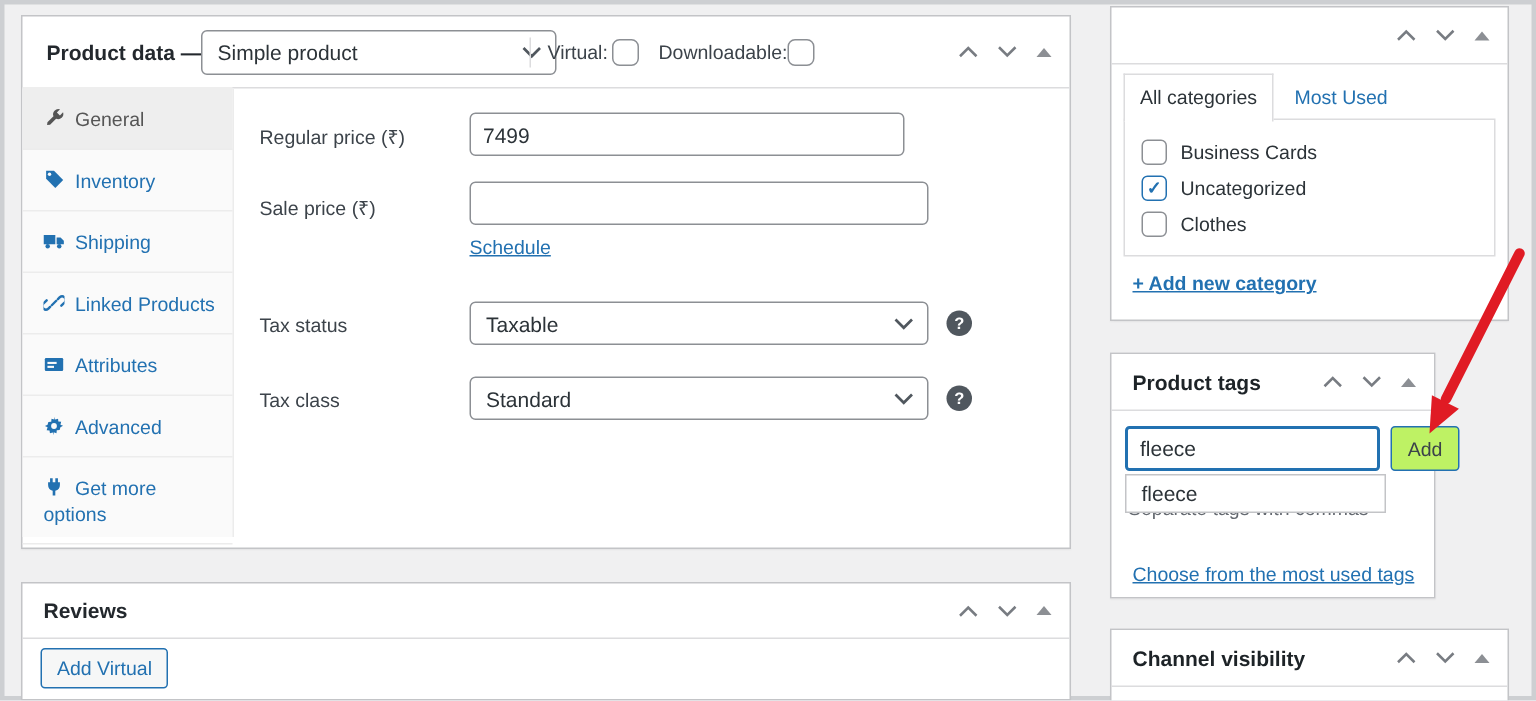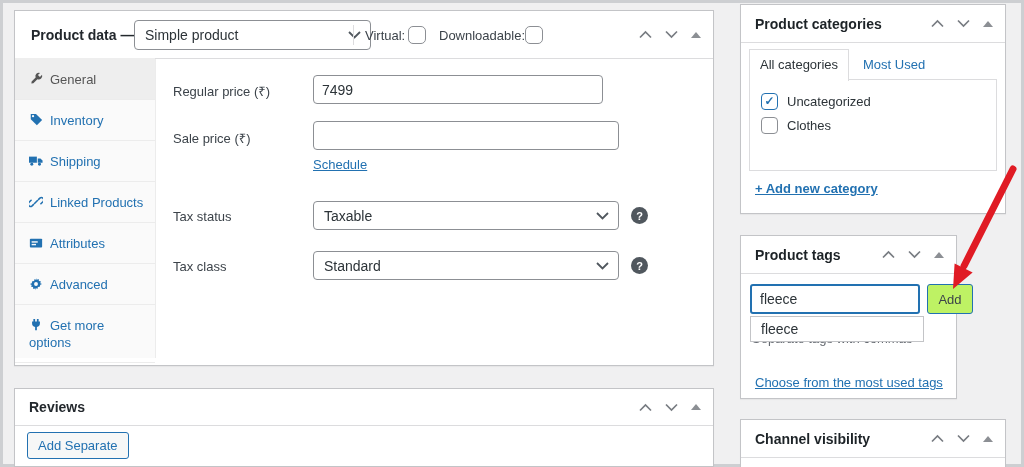--- a/index.html
+++ b/index.html
@@ -173,39 +173,42 @@
       <div class="head-icons">
         <svg class="chev" width="13" height="9" viewBox="0 0 13 9">
             <path d="M1 7.5L6.5 2 12 7.5" fill="none" stroke="#787c82" stroke-width="1.7"></path>
           </svg>
         <svg class="chev" width="13" height="9" viewBox="0 0 13 9">
             <path d="M1 1.5L6.5 7 12 1.5" fill="none" stroke="#787c82" stroke-width="1.7"></path>
           </svg>
         <span class="toggle-tri"></span>
       </div>
     </div>
-    <button class="btn-blue" style="left:12px;top:43px;height:27px">Add Separate</button>
+    <button class="btn-blue" style="left:12px;top:43px;height:27px">Add Virtual</button>
   </div>
 
   <div class="panel" id="cats">
     <div class="panel-head rhead">
-      <span class="panel-title">Product categories</span>
       <div class="head-icons">
         <svg class="chev" width="13" height="9" viewBox="0 0 13 9">
             <path d="M1 7.5L6.5 2 12 7.5" fill="none" stroke="#787c82" stroke-width="1.7"></path>
           </svg>
         <svg class="chev" width="13" height="9" viewBox="0 0 13 9">
             <path d="M1 1.5L6.5 7 12 1.5" fill="none" stroke="#787c82" stroke-width="1.7"></path>
           </svg>
         <span class="toggle-tri"></span>
       </div>
     </div>
     <span class="cat-tab">All categories</span>
     <span class="cat-mostused">Most Used</span>
     <div class="cat-box">
+      <label class="cat-item">
+          <span class="cb"></span>
+          <span>Business Cards</span>
+        </label>
       <label class="cat-item">
           <span class="cb checked"></span>
           <span>Uncategorized</span>
         </label>
       <label class="cat-item">
           <span class="cb"></span>
           <span>Clothes</span>
         </label>
     </div>
     <a class="link addcat">+ Add new category</a>

